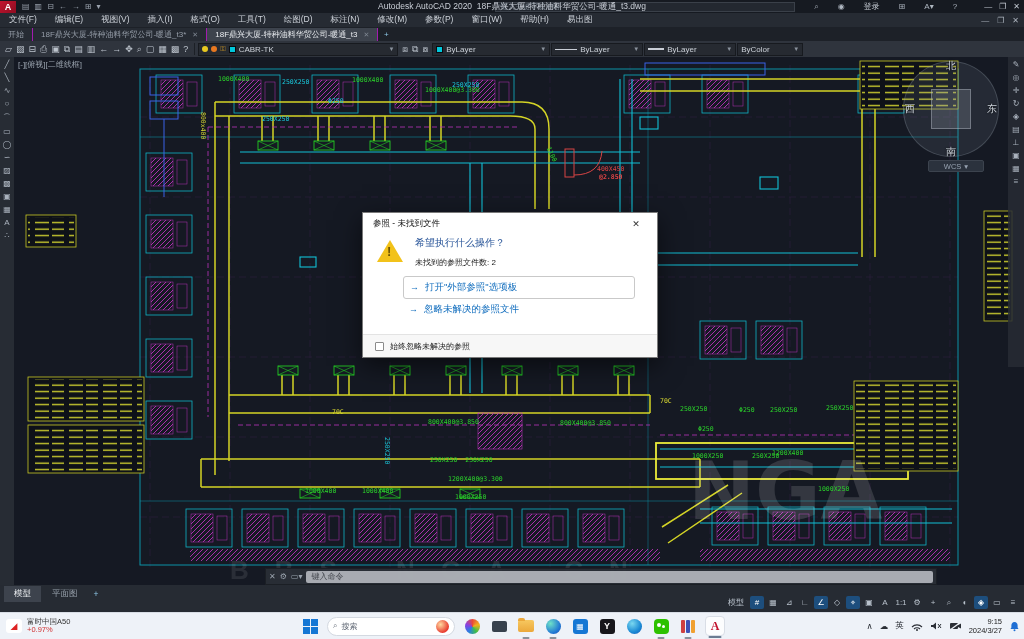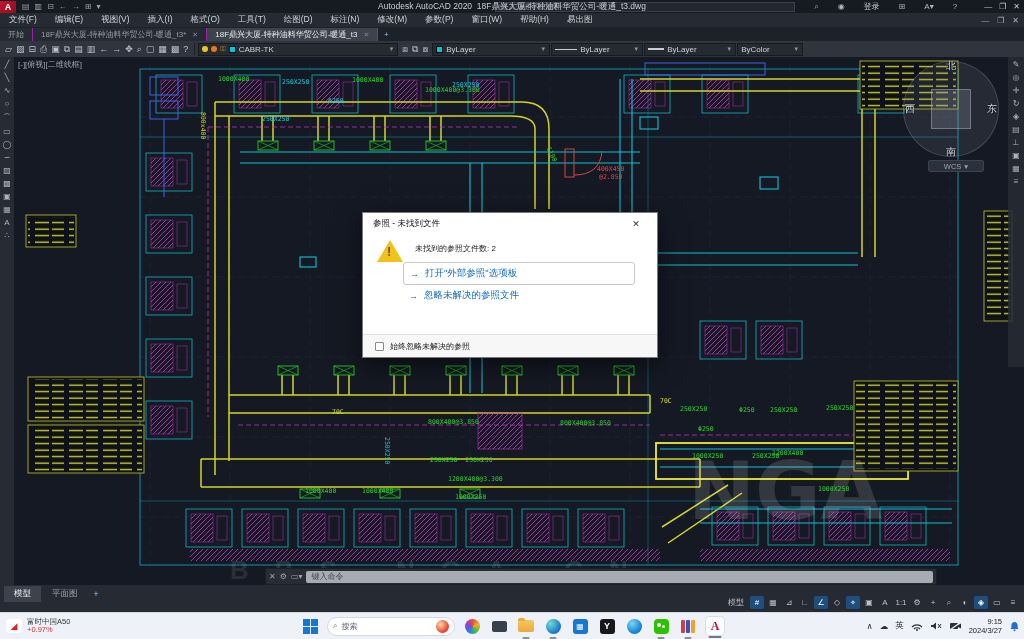--- a/index.html
+++ b/index.html
@@ -487,21 +487,21 @@
     <span class="dlabel c-g" style="position: absolute; left: 218px; top: 19px;">1000X400</span>
         <span class="dlabel c-c" style="position: absolute; left: 282px; top: 22px;">250X250</span>
         <span class="dlabel c-g" style="position: absolute; left: 352px; top: 20px;">1000X400</span>
         <span class="dlabel c-c" style="position: absolute; left: 452px; top: 25px;">250X250</span>
         <span class="dlabel c-g" style="position: absolute; left: 425px; top: 30px;">1000X400@3.300</span>
         <span class="dlabel c-y" style="position: absolute; left: 206px; top: 55px; transform: rotate(90deg);">800x400</span>
         <span class="dlabel c-c" style="position: absolute; left: 328px; top: 41px;">Φ250</span>
         <span class="dlabel c-c" style="position: absolute; left: 262px; top: 59px;">250X250</span>
         <span class="dlabel c-g" style="position: absolute; left: 551px; top: 89px; transform: rotate(65deg);">1100</span>
         <span class="dlabel c-r" style="position: absolute; left: 597px; top: 109px;">400X450</span>
-        <span class="dlabel c-r" style="position: absolute; left: 599px; top: 117px;">@2.850</span>
+        <span class="dlabel c-r" style="position: absolute; left: 599px; top: 117px; font-weight: bold;">@2.850</span>
         <span class="dlabel c-y" style="position: absolute; left: 332px; top: 352px;">70C</span>
         <span class="dlabel c-g" style="position: absolute; left: 428px; top: 362px;">800X400@3.850</span>
         <span class="dlabel c-g" style="position: absolute; left: 560px; top: 363px;">800X400@3.850</span>
         <span class="dlabel c-c" style="position: absolute; left: 390px; top: 380px; transform: rotate(90deg);">250X250</span>
         <span class="dlabel c-g" style="position: absolute; left: 430px; top: 392px; margin-top: 8px;">250X250  250X250</span>
         <span class="dlabel c-g" style="position: absolute; left: 448px; top: 419px;">1200X400@3.300</span>
         <span class="dlabel c-g" style="position: absolute; left: 305px; top: 431px;">1000X400</span>
         <span class="dlabel c-g" style="position: absolute; left: 362px; top: 431px;">1000X400</span>
         <span class="dlabel c-g" style="position: absolute; left: 455px; top: 437px;">1000X250</span>
         <span class="dlabel c-y" style="position: absolute; left: 660px; top: 341px;">70C</span>
@@ -573,20 +573,21 @@
     </div>
 
     <div class="dialog">
       <div class="dlg-title">
         <span>参照 - 未找到文件</span>
         <span class="dlg-close">✕</span>
       </div>
       <div class="dlg-body">
         <div class="warn-ico"></div>
         <div class="dlg-instr">
+          <div>希望执行什么操作？</div>
         </div>
         <div class="dlg-detail">未找到的参照文件数: 2</div>
         <div class="cmd-links">
           <div class="cmd-link">
             <span class="arrow">→</span>
             <span>打开"外部参照"选项板</span>
           </div>
           <div class="cmd-link">
             <span class="arrow">→</span>
             <span>忽略未解决的参照文件</span>

